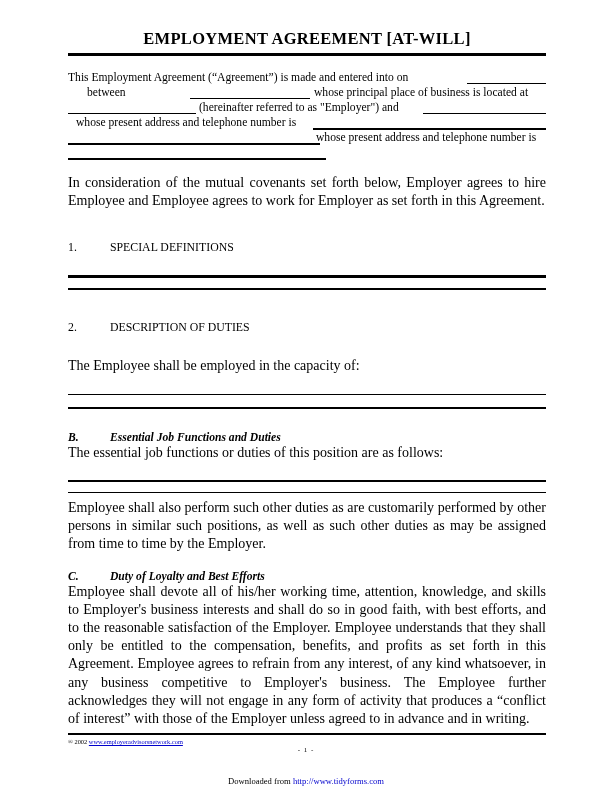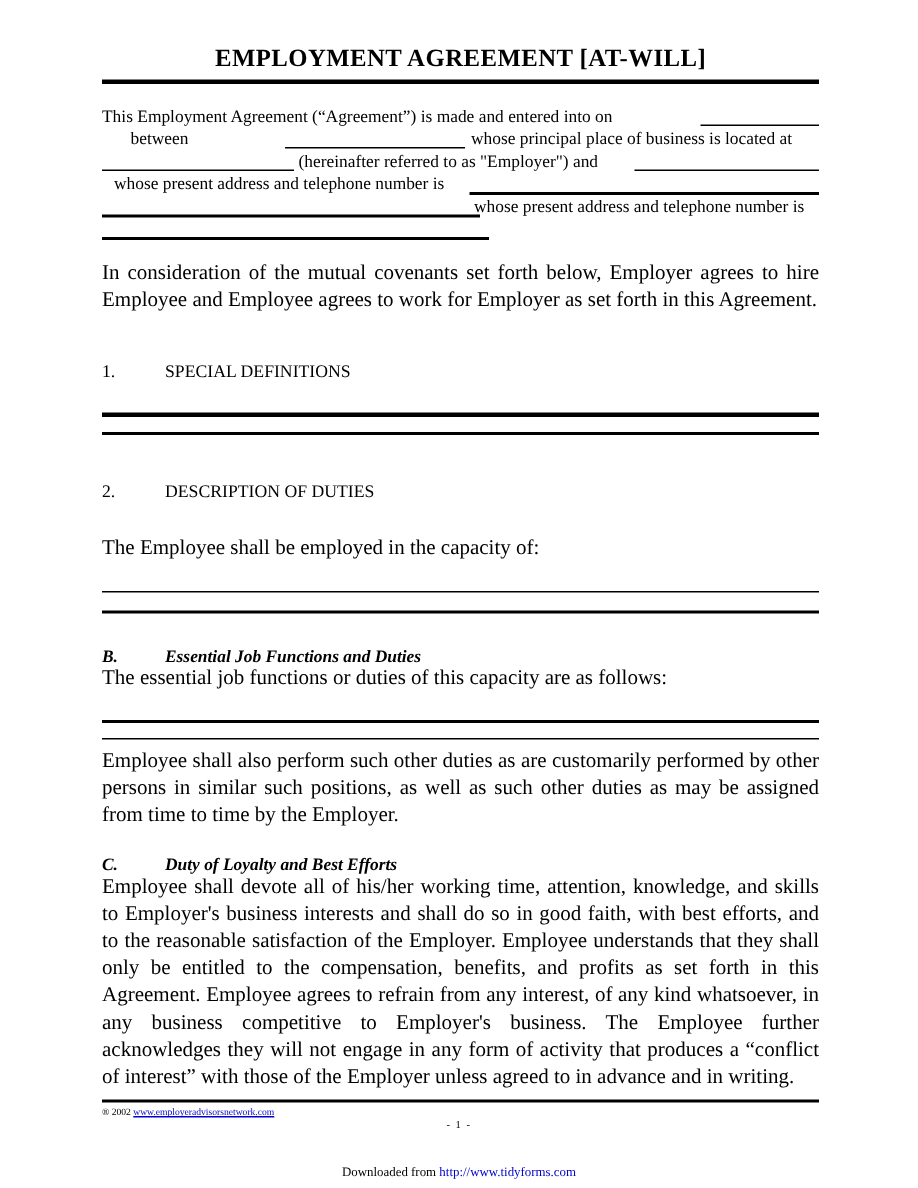--- a/index.html
+++ b/index.html
@@ -229,21 +229,21 @@
     <div class="sp18"></div>
     <div class="rule-med"></div>
     <div class="sp12"></div>
     <div class="rule-med"></div>
 
     <div class="sp22"></div>
 
     <div class="sub-head">
       <span class="sub-letter">B.</span><span>Essential Job Functions and Duties</span>
     </div>
-    <p class="body-text nojust">The essential job functions or duties of this capacity are as follows:</p>
+    <p class="body-text nojust">The essential job functions or duties of this position are as follows:</p>
 
     <div class="sp18"></div>
     <div class="rule-med"></div>
     <div class="sp10"></div>
     <div class="rule-med"></div>
     <div class="sp6"></div>
 
     <p class="body-text">Employee shall also perform such other duties as are customarily performed by other persons in similar such positions, as well as such other duties as may be assigned from time to time by the Employer.</p>
 
     <div class="sp16"></div>

